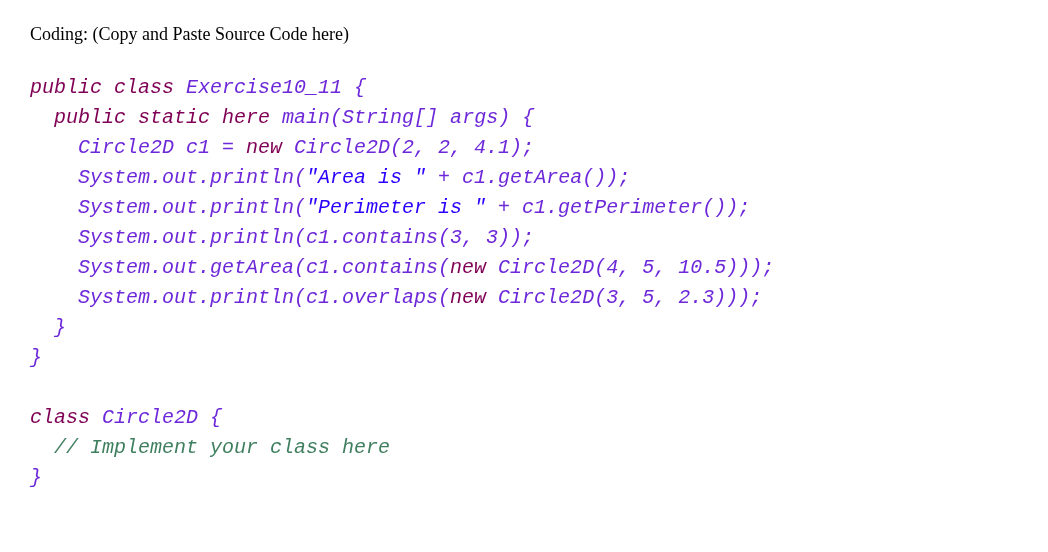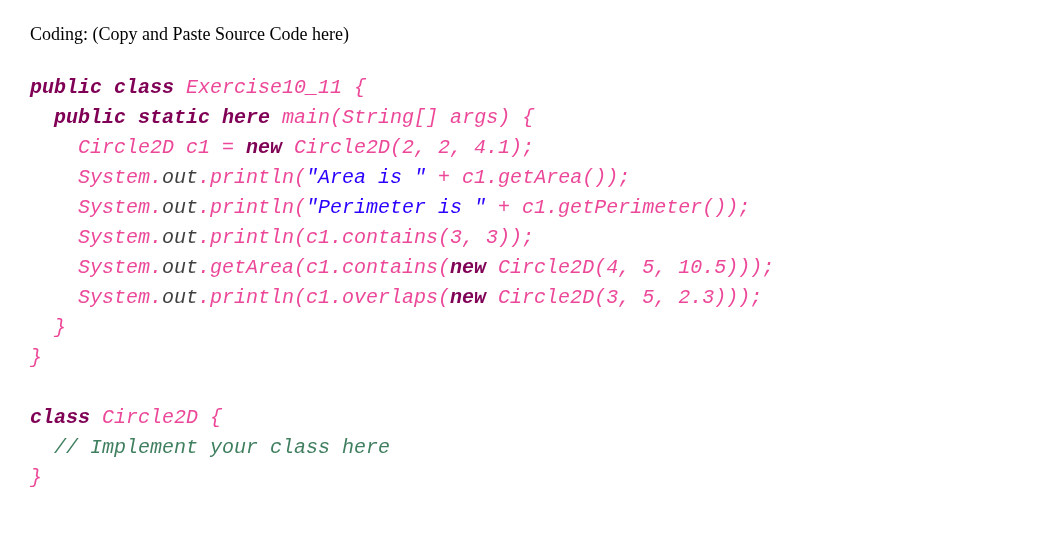--- a/index.html
+++ b/index.html
@@ -21,36 +21,36 @@
     }
     .code-block {
       font-family: "Courier New", Courier, monospace;
       font-size: 20px;
       font-style: italic;
       line-height: 1.5;
       white-space: pre;
       color: #000;
     }
     .kw {
-      font-weight: bold;
+      font-weight: normal;
       color: #7f0055;
     }
     .field {
-      color: #404040;
+      color: #6d28d9;
       font-style: italic;
     }
     .str {
       color: #2a00ff;
     }
     .comment {
       color: #3f7f5f;
       font-style: italic;
     }
     .pln {
-      color: #ec4899;
+      color: #6d28d9;
     }
   </style>
 </head>
 <body>
 
 <div class="heading">Coding:  (Copy and Paste Source Code here)</div>
 
 <div class="code-block"><span class="kw">public</span><span class="pln"> </span><span class="kw">class</span><span class="pln"> Exercise10_11 {</span>
 <span class="pln">  </span><span class="kw">public</span><span class="pln"> </span><span class="kw">static</span><span class="pln"> </span><span class="kw">here</span><span class="pln"> main(String[] args) {</span>
 <span class="pln">    Circle2D c1 = </span><span class="kw">new</span><span class="pln"> Circle2D(2, 2, 4.1);</span>

